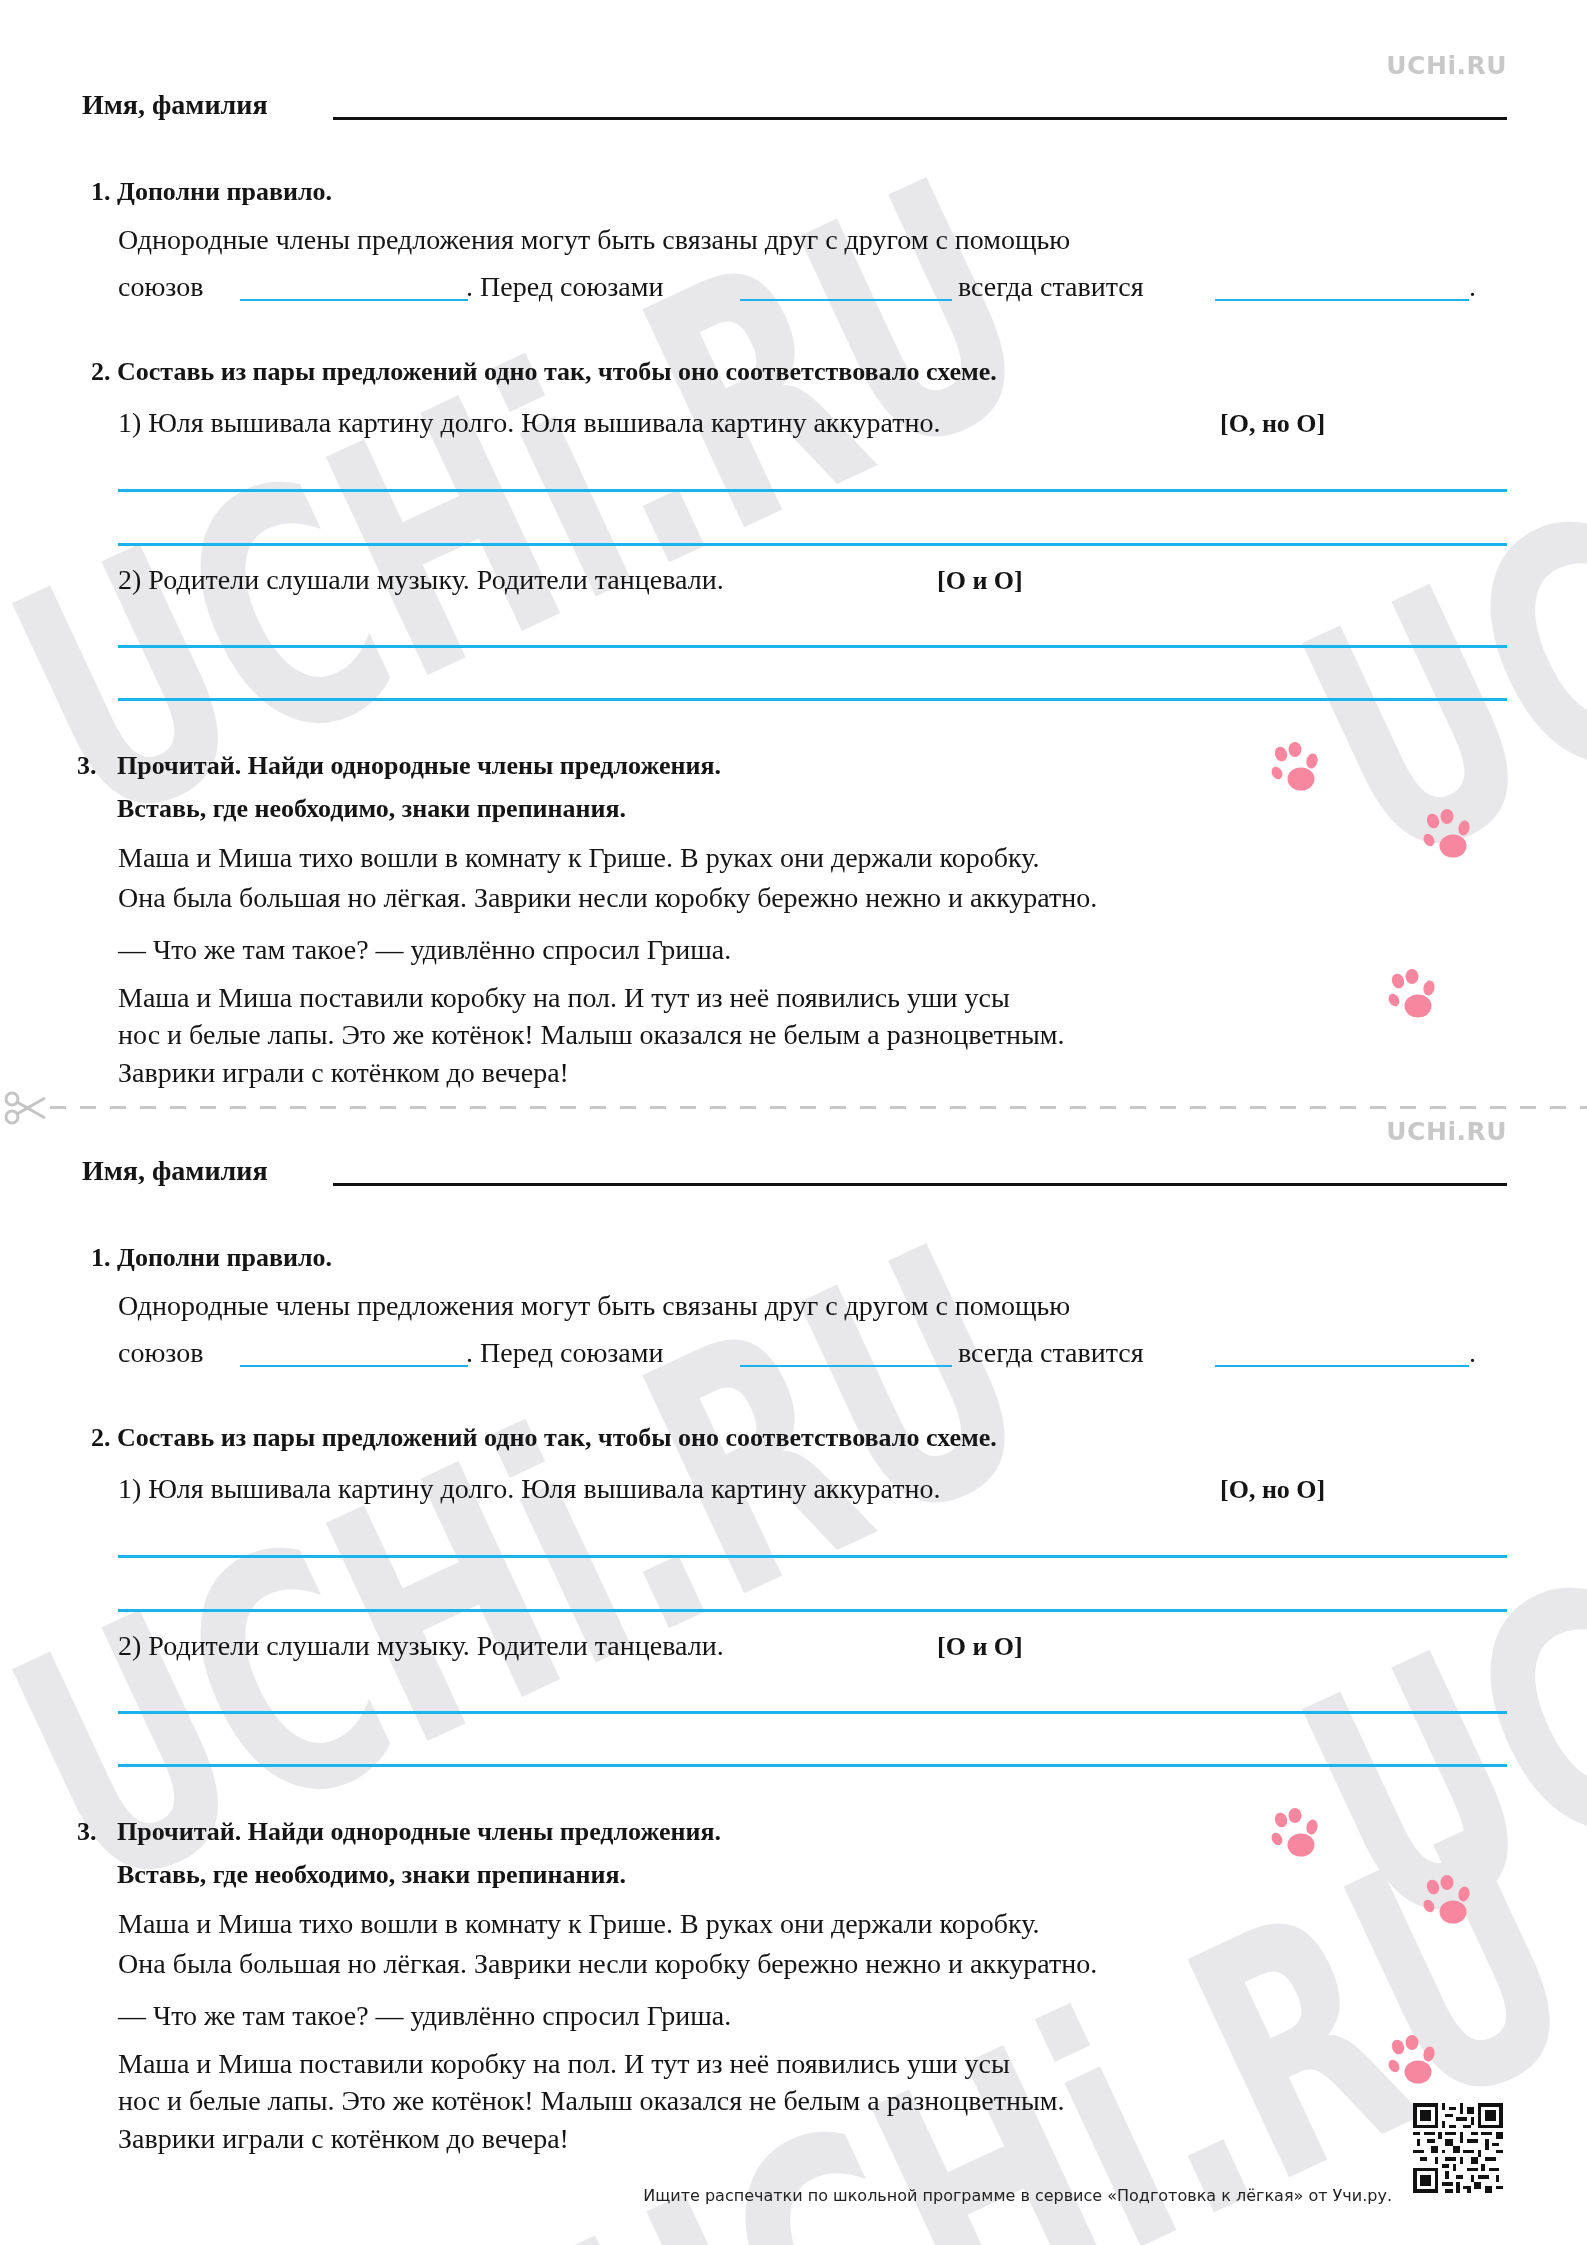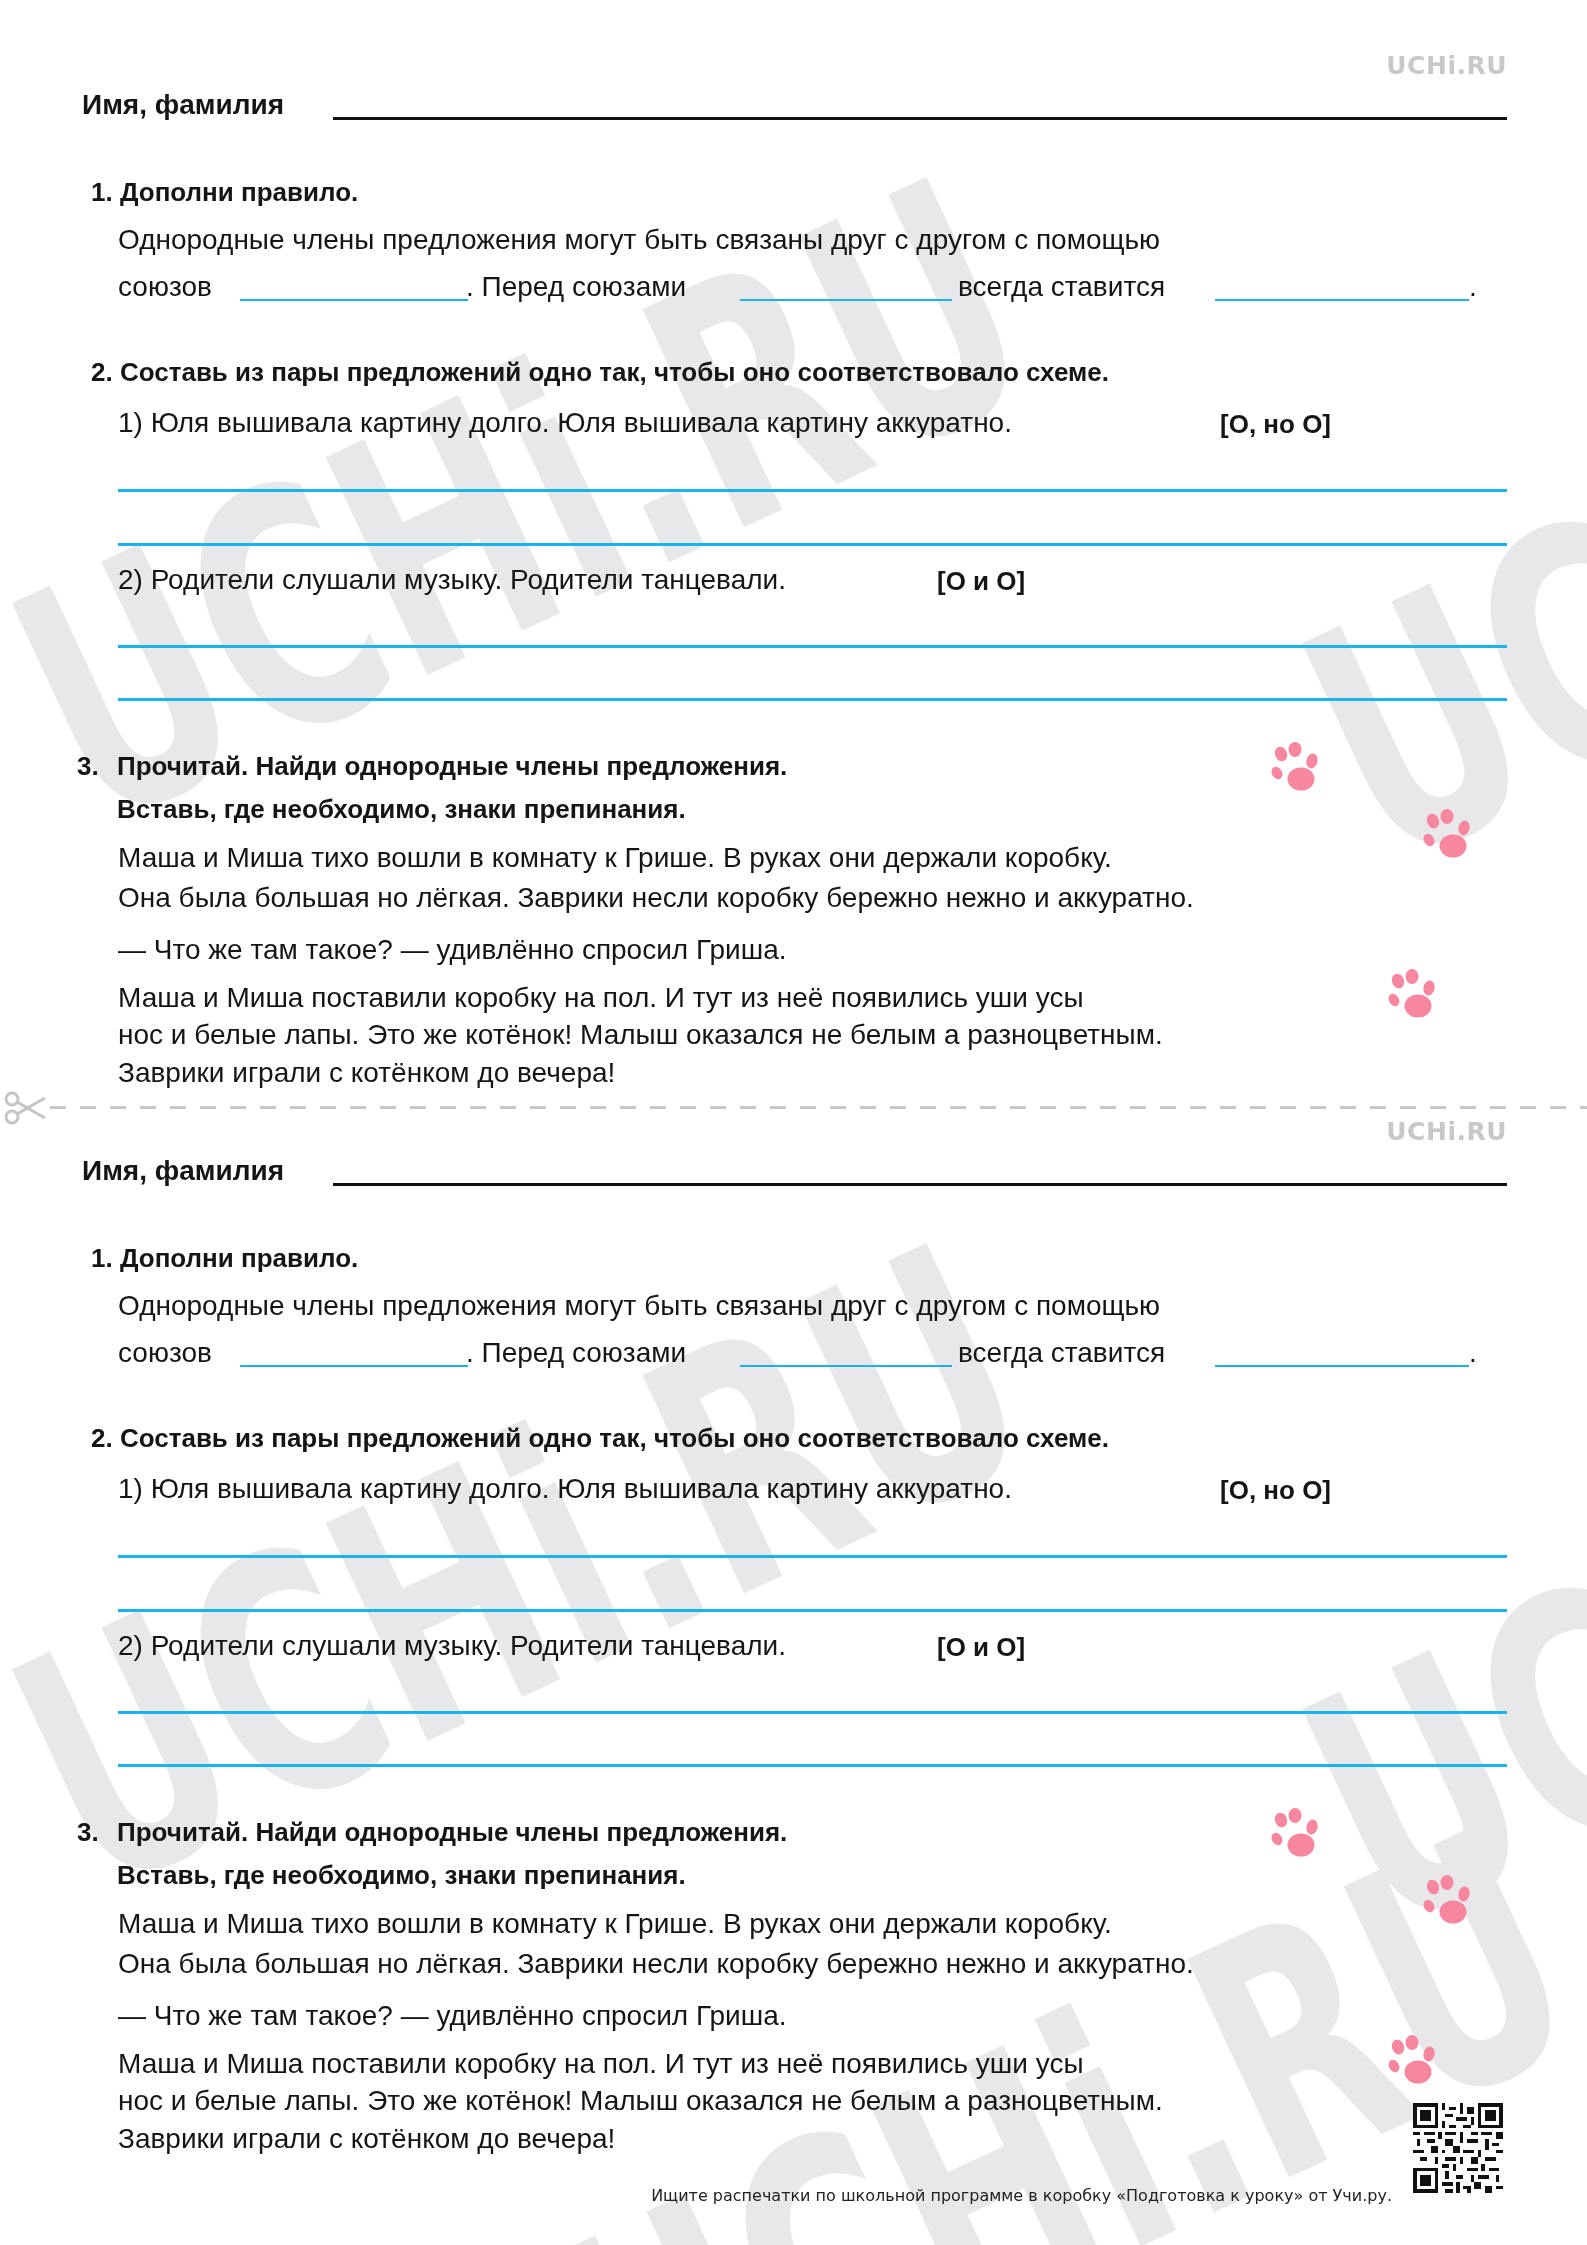--- a/index.html
+++ b/index.html
@@ -1,19 +1,19 @@
 <!DOCTYPE html>
 <html><head>
 <meta charset="utf-8">
 <style>
   html, body { margin:0; padding:0; background:#ffffff; }
   #page { position:relative; width:1587px; height:2245px; overflow:hidden; background:#ffffff; }
   .wm { position:absolute; left:0; top:0; width:1587px; height:2245px; pointer-events:none; z-index:0; }
   .section { position:absolute; left:0; width:1587px; height:1066px; z-index:1; }
-  .t { position:absolute; font-family:Liberation Sans, sans-serif; font-size:28px; line-height:28px; color:#151515; white-space:nowrap; }
+  .t { position:absolute; font-family:Liberation Serif, serif; font-size:28px; line-height:28px; color:#151515; white-space:nowrap; }
   .b { font-weight:bold; font-size:26px; line-height:26px; }
   .nb { font-weight:bold; font-size:28px; line-height:28px; }
   .logo { position:absolute; right:80px; top:53px; font-family:"DejaVu Sans", sans-serif; font-weight:bold; font-size:25px; line-height:25px; color:#c8c8c8; letter-spacing:0.5px; }
   .name-line { position:absolute; left:333px; top:117px; width:1174px; height:3px; background:#111; }
   .blank { position:absolute; height:2px; background:#1ab3ec; top:299px; }
   .wline { position:absolute; left:118px; width:1389px; height:3px; background:#1ab3ec; }
   .paw { position:absolute; width:50px; height:50px; }
   .cut { position:absolute; left:50px; top:1106px; width:1537px; height:3px; z-index:1;
          background:repeating-linear-gradient(to right, #c8c8c8 0 16px, transparent 16px 30px); }
   .scissors { position:absolute; left:3px; top:1091px; width:44px; height:34px; z-index:1; }
@@ -168,21 +168,21 @@
       <g fill="#f7879e">
           <ellipse cx="7" cy="31" rx="5" ry="6.5" transform="rotate(-30 7 31)"></ellipse>
           <ellipse cx="11" cy="12" rx="6" ry="7.5" transform="rotate(-20 11 12)"></ellipse>
           <ellipse cx="25" cy="7.5" rx="6.5" ry="7.5"></ellipse>
           <ellipse cx="42" cy="19" rx="5.5" ry="7.5" transform="rotate(15 42 19)"></ellipse>
           <ellipse cx="31" cy="37" rx="13.5" ry="11.5"></ellipse>
         </g>
     </svg>
   </div>
 
-  <div class="footer">Ищите распечатки по школьной программе в коробку «Подготовка к уроку» от Учи.ру.</div>
+  <div class="footer">Ищите распечатки по школьной программе в сервисе «Подготовка к лёгкая» от Учи.ру.</div>
   <svg class="qr" viewBox="0 0 25 25" shape-rendering="crispEdges">
     <rect x="0" y="0" width="25" height="25" fill="#fff"></rect>
     <g fill="#111">
       <path d="M0 0h7v7h-7z M1 1v5h5v-5z" fill-rule="evenodd"></path>
       <rect x="2" y="2" width="3" height="3"></rect>
       <path d="M18 0h7v7h-7z M19 1v5h5v-5z" fill-rule="evenodd"></path>
       <rect x="20" y="2" width="3" height="3"></rect>
       <path d="M0 18h7v7h-7z M1 19v5h5v-5z" fill-rule="evenodd"></path>
       <rect x="2" y="20" width="3" height="3"></rect>
       <rect x="8" y="0" width="1" height="2"></rect>

